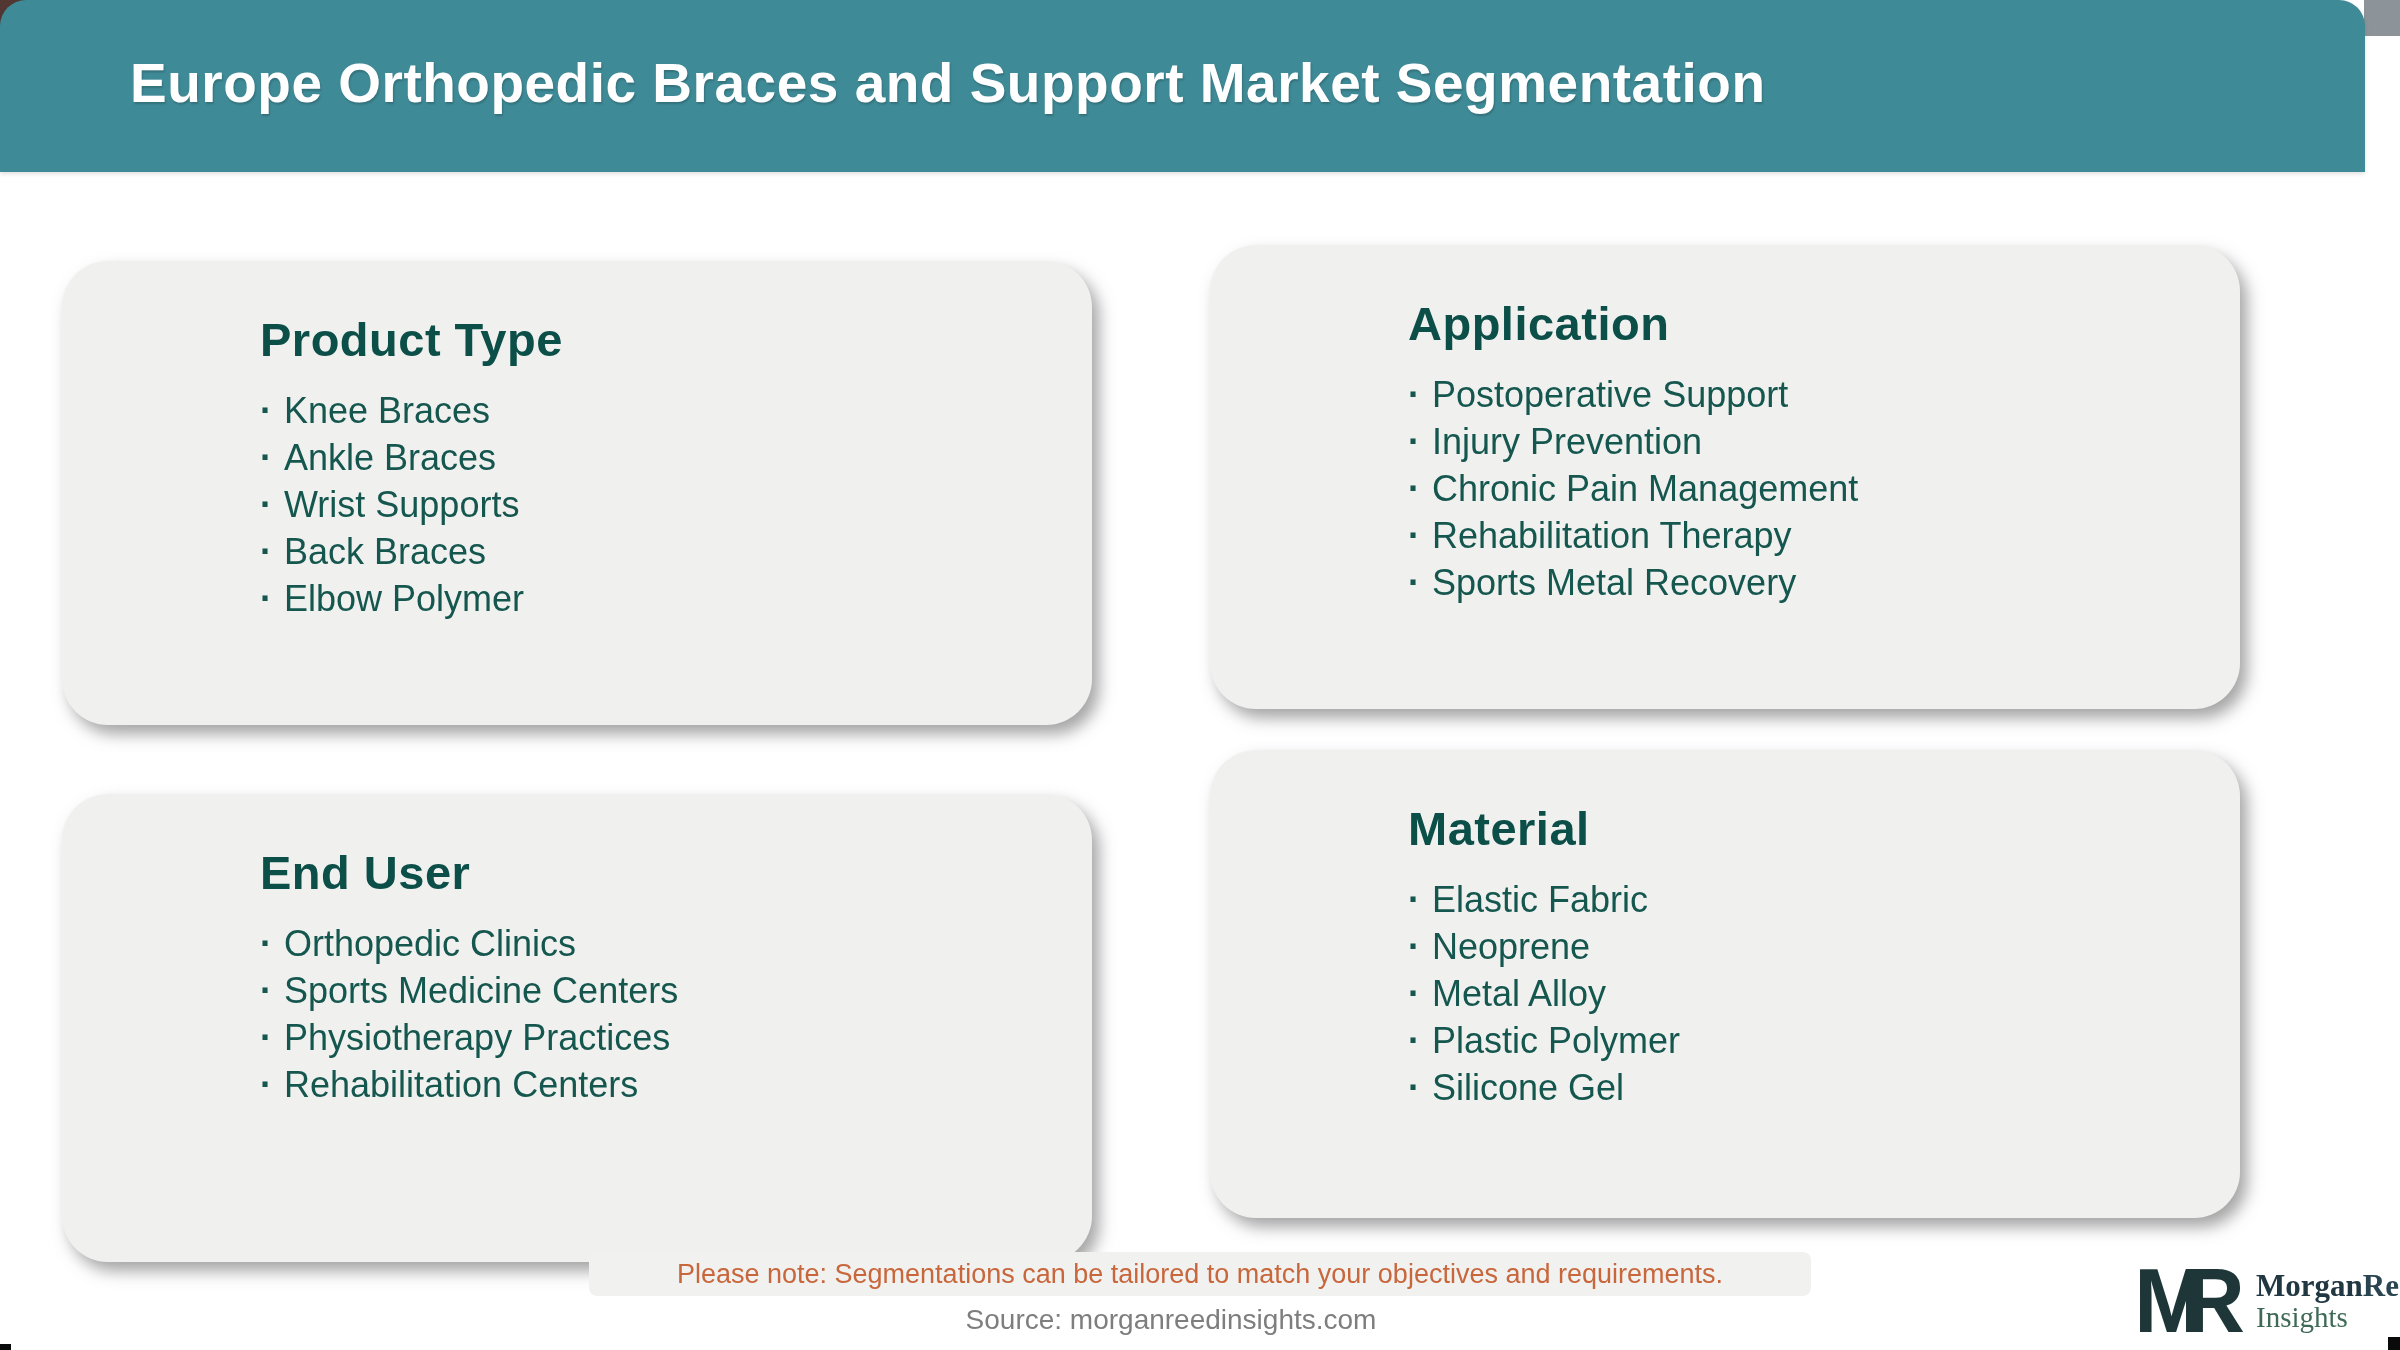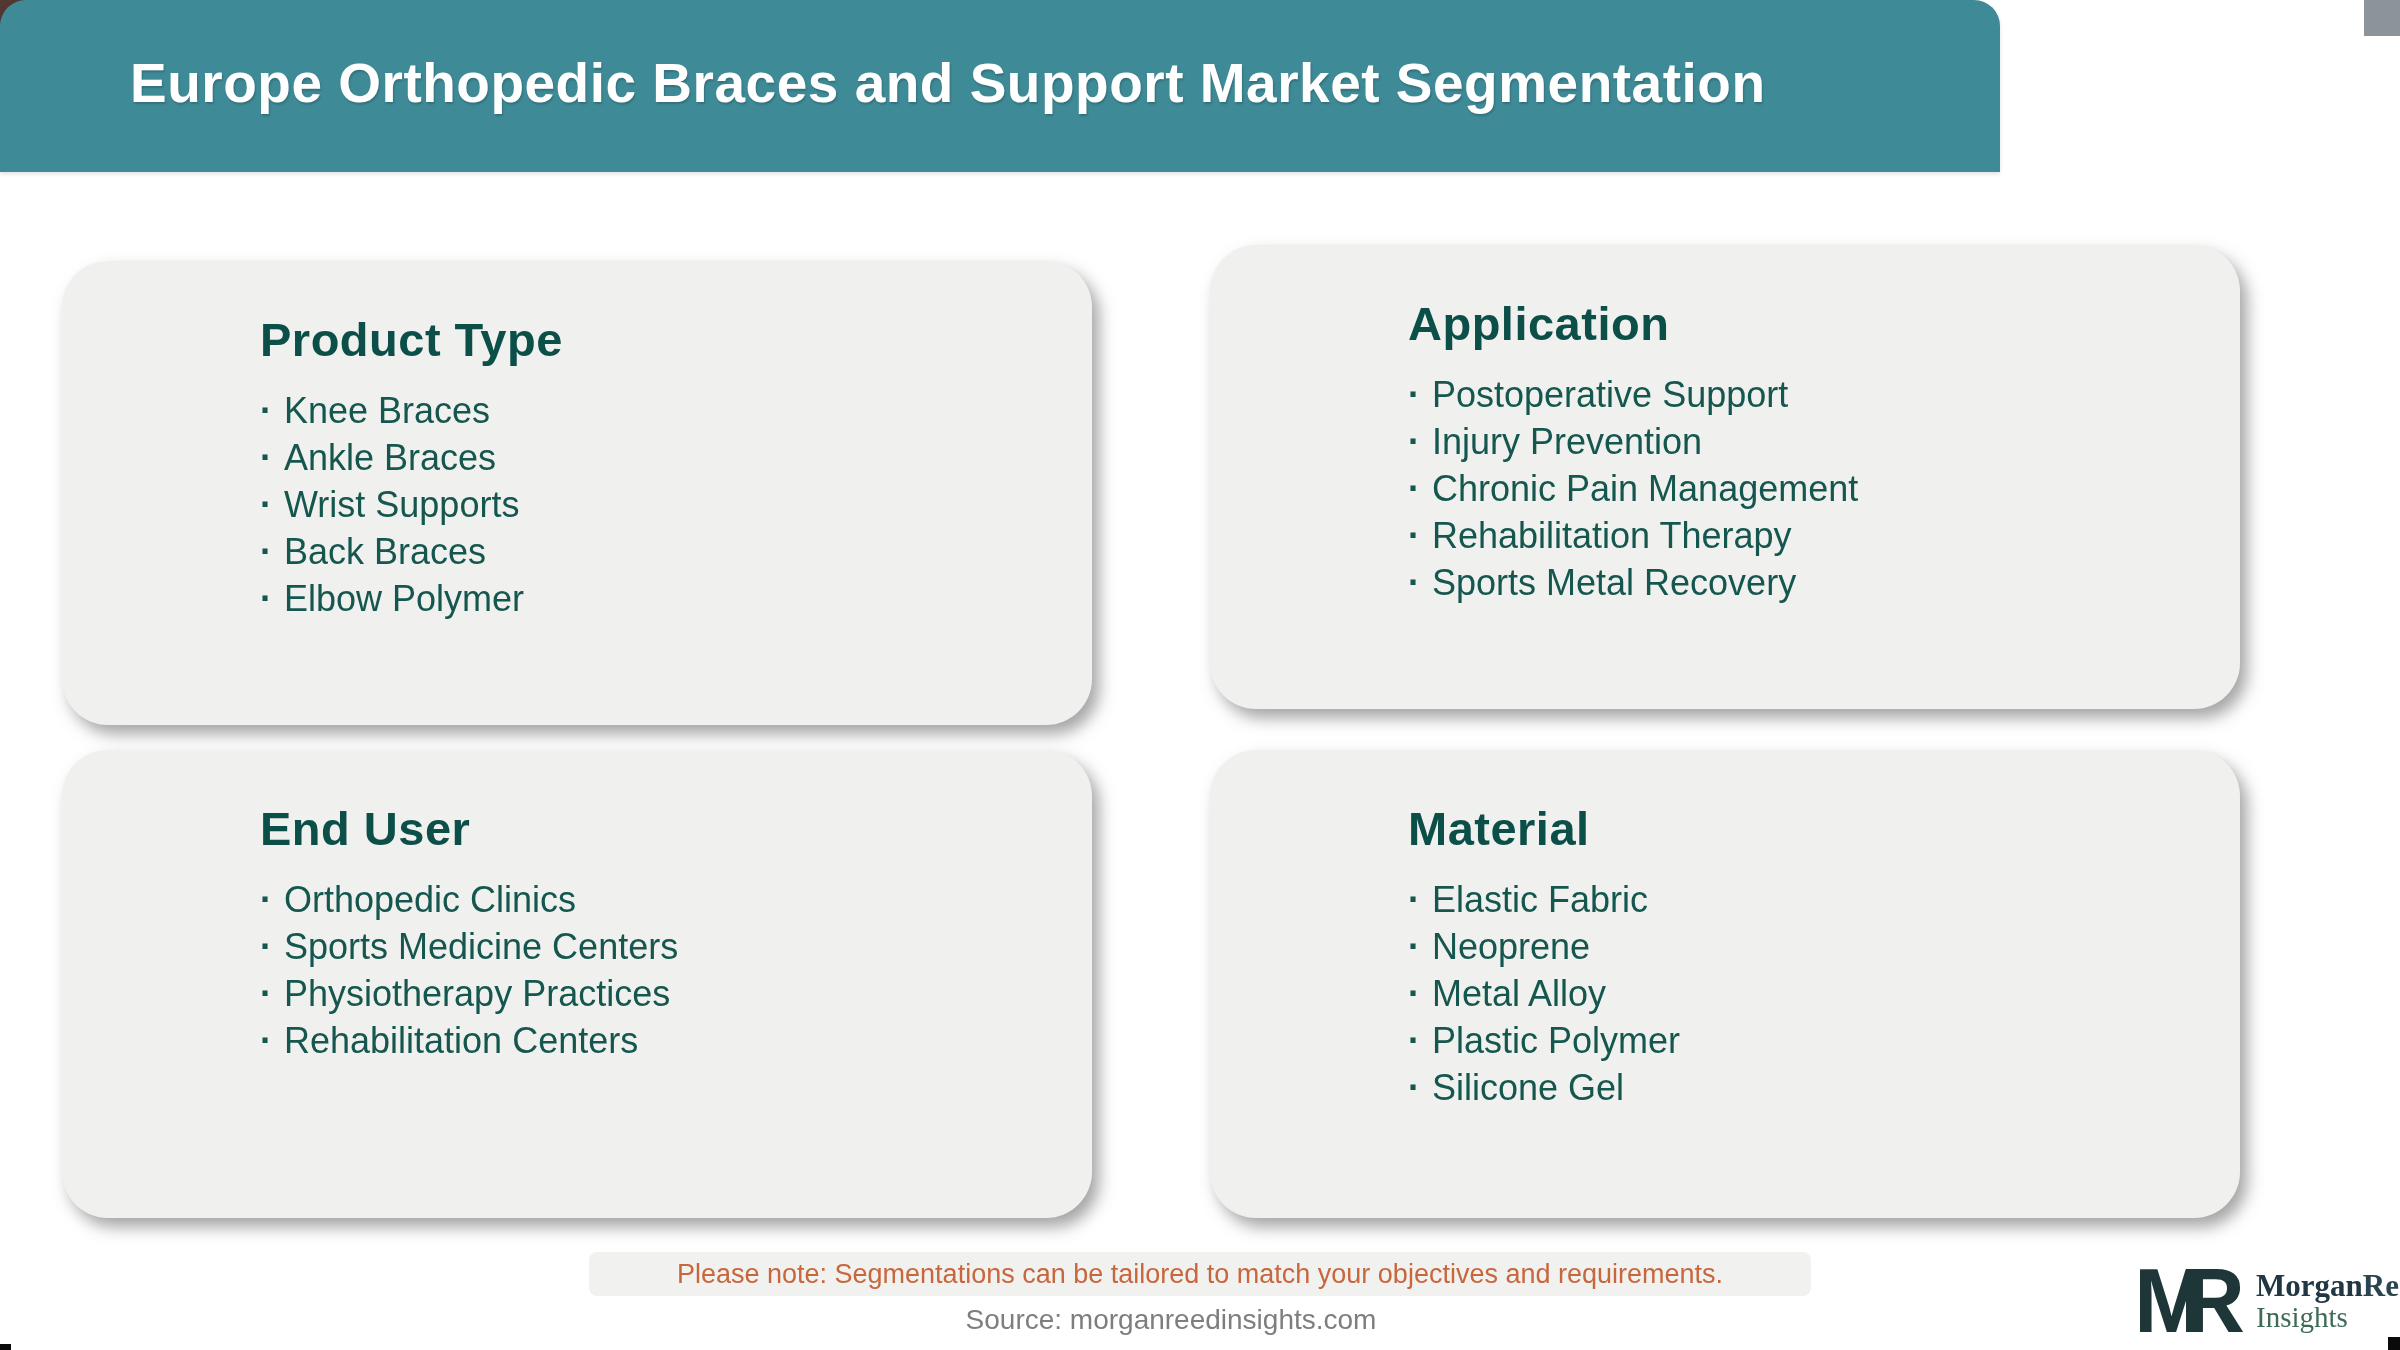--- a/index.html
+++ b/index.html
@@ -22,21 +22,21 @@
     top: 0;
     z-index: 0;
   }
   .corner.tl { left: 0; width: 32px; height: 32px; background: #523733; }
   .corner.tr { right: 0; width: 36px; height: 36px; background: #8c9499; }
 
   
   .header {
     position: absolute;
     left: 0; top: 0;
-    width: 2000px; height: 172px;
+    width: 2365px; height: 172px;
     background: #3e8a96;
     border-radius: 26px 26px 0 0;
     z-index: 1;
     box-shadow: 0 2px 4px rgba(0,0,0,0.12);
   }
   .header h1 {
     margin: 0;
     padding: 50px 60px 0 130px;
     font-size: 55px;
     line-height: 66px;
@@ -52,21 +52,21 @@
     position: absolute;
     width: 1030px;
     background: #f0f0ee;
     border-radius: 46px;
     box-shadow: 7px 9px 16px rgba(90,90,90,0.55);
     z-index: 1;
     box-sizing: border-box;
   }
   .card.c1 { left: 62px;   top: 261px; height: 464px; }
   .card.c2 { left: 1210px; top: 245px; height: 464px; }
-  .card.c3 { left: 62px;   top: 750px; height: 468px; }
+  .card.c3 { left: 62px;   top: 794px; height: 468px; }
   .card.c4 { left: 1210px; top: 750px; height: 468px; }
 
   .card h2 {
     margin: 0;
     padding: 50px 40px 0 198px;
     font-size: 47px;
     line-height: 58px;
     font-weight: bold;
     color: #0c4f49;
     letter-spacing: 0.5px;

